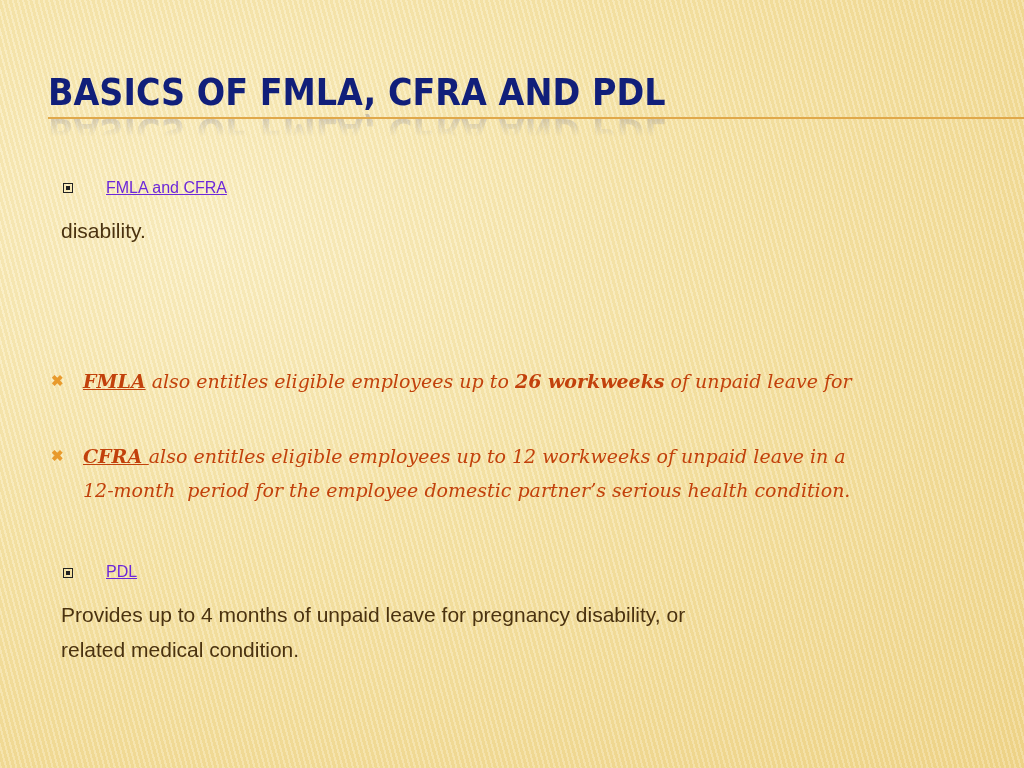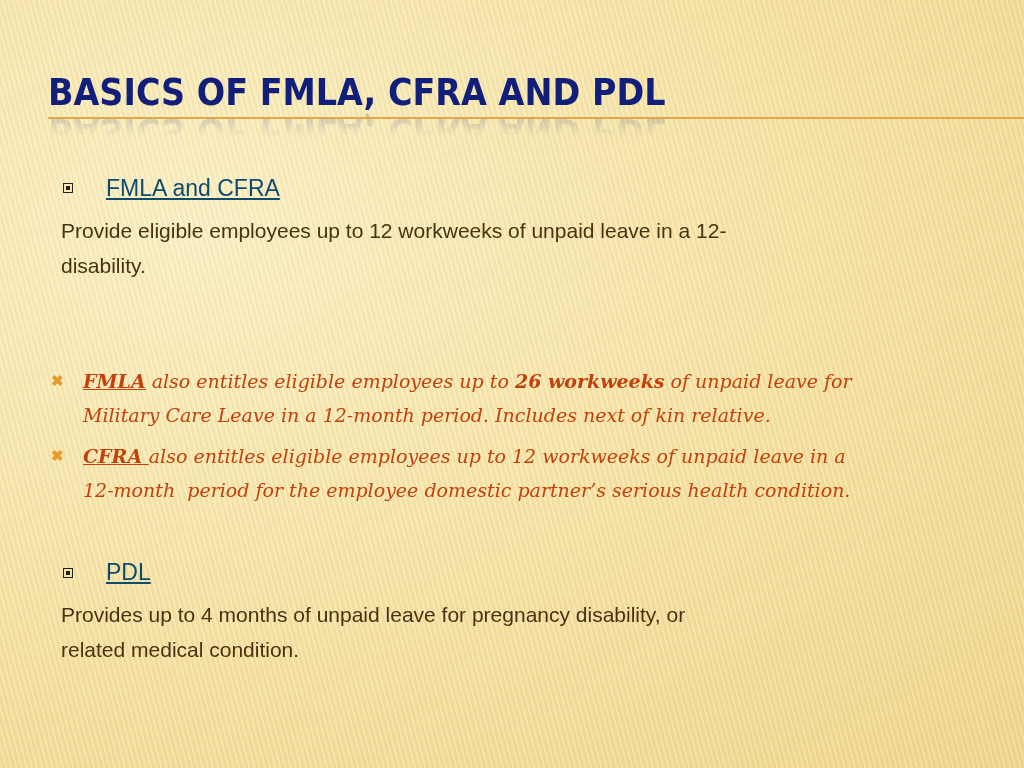--- a/index.html
+++ b/index.html
@@ -24,21 +24,21 @@
     opacity:0.22; white-space:nowrap; line-height:44px;
     -webkit-mask-image: linear-gradient(to bottom, transparent 40%, black 100%);
     mask-image: linear-gradient(to bottom, transparent 40%, black 100%);
   }
   .title-rule { position:absolute; left:48px; right:0; top:117px; height:2px; background:#e0a84a; }
   .sq-bullet {
     position:absolute; width:8px; height:8px; border:1px solid #222; background:transparent;
   }
   .sq-bullet::after { content:""; position:absolute; left:2px; top:2px; width:4px; height:4px; background:#222; }
   .sec-head {
-    position:absolute; font-size:23px; color:#0c4a6e; text-decoration:underline; line-height:24px;
+    position:absolute; font-size:16px; color:#6d28d9; text-decoration:underline; line-height:24px;
   }
   .body-text {
     position:absolute; font-size:21px; color:#4a3210; line-height:35px;
   }
   .x-bullet { position:absolute; color:#e89a2c; font-size:15px; font-weight:bold; }
   .ital {
     position:absolute; font-family:"DejaVu Serif", serif; font-style:italic;
     font-size:19px; color:#c2410c; line-height:34px;
   }
   .ital b.lbl { text-decoration:underline; font-weight:bold; }
@@ -48,28 +48,26 @@
 
 <div class="title-wrap">
   <div class="title">BASICS OF FMLA, CFRA AND PDL</div>
   <div class="title-reflect">BASICS OF FMLA, CFRA AND PDL</div>
 </div>
 <div class="title-rule"></div>
 
 <div class="sq-bullet" style="left:63px; top:183px;"></div>
 <div class="sec-head" style="left:106px; top:176px;">FMLA and CFRA</div>
 <div class="body-text" style="left:61px; top:213px;">
-  <div>Provide eligible employees up to 12 workweeks of unpaid leave in a 12-</div>
   <div>disability.</div>
 </div>
 
 <div class="x-bullet" style="left:51px; top:372px;">✖</div>
 <div class="ital" style="left:83px; top:364px;">
   <div><b class="lbl">FMLA</b><span style="white-space:pre"> also entitles eligible employees up to </span><b>26 workweeks</b><span style="white-space:pre"> of unpaid leave for</span></div>
-  <div>Military Care Leave in a 12-month period. Includes next of kin relative.</div>
 </div>
 
 <div class="x-bullet" style="left:51px; top:447px;">✖</div>
 <div class="ital" style="left:83px; top:439px;">
   <div><b class="lbl" style="white-space:pre">CFRA </b><span>also entitles eligible employees up to 12 workweeks of unpaid leave in a</span></div>
   <div style="white-space:pre">12-month  period for the employee domestic partner’s serious health condition.</div>
 </div>
 
 <div class="sq-bullet" style="left:63px; top:568px;"></div>
 <div class="sec-head" style="left:106px; top:560px;">PDL</div>

